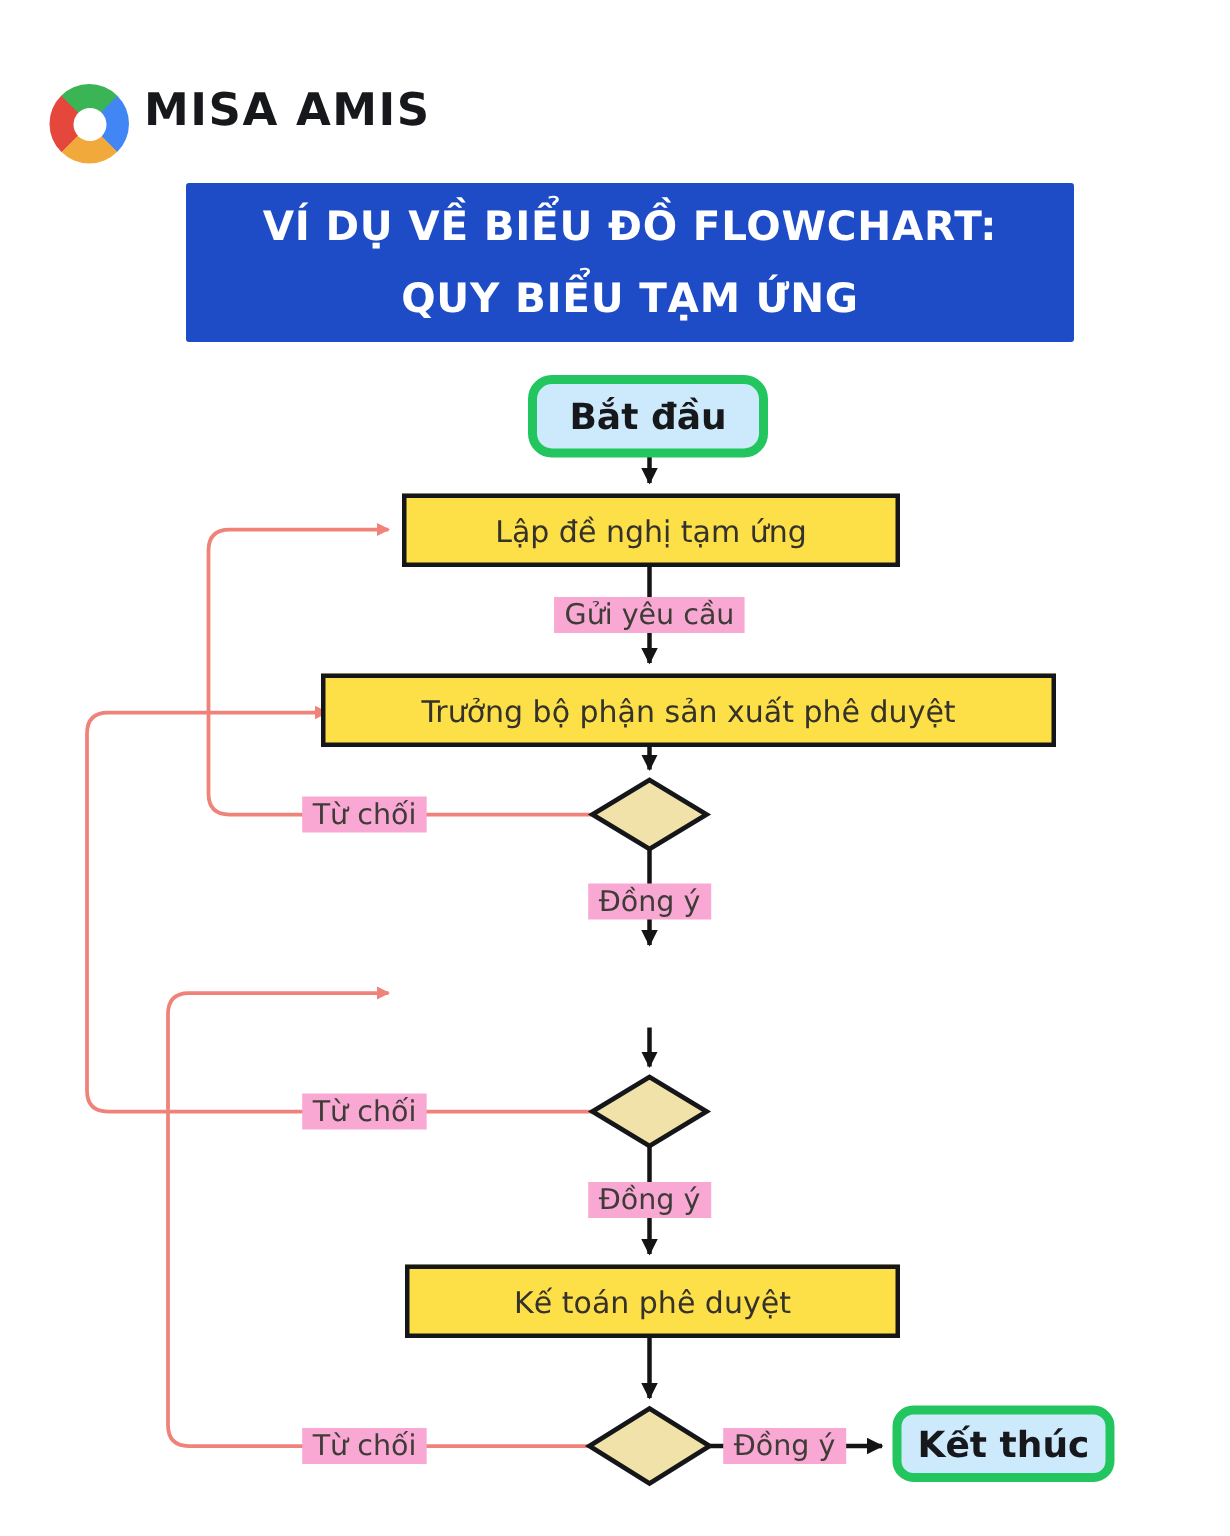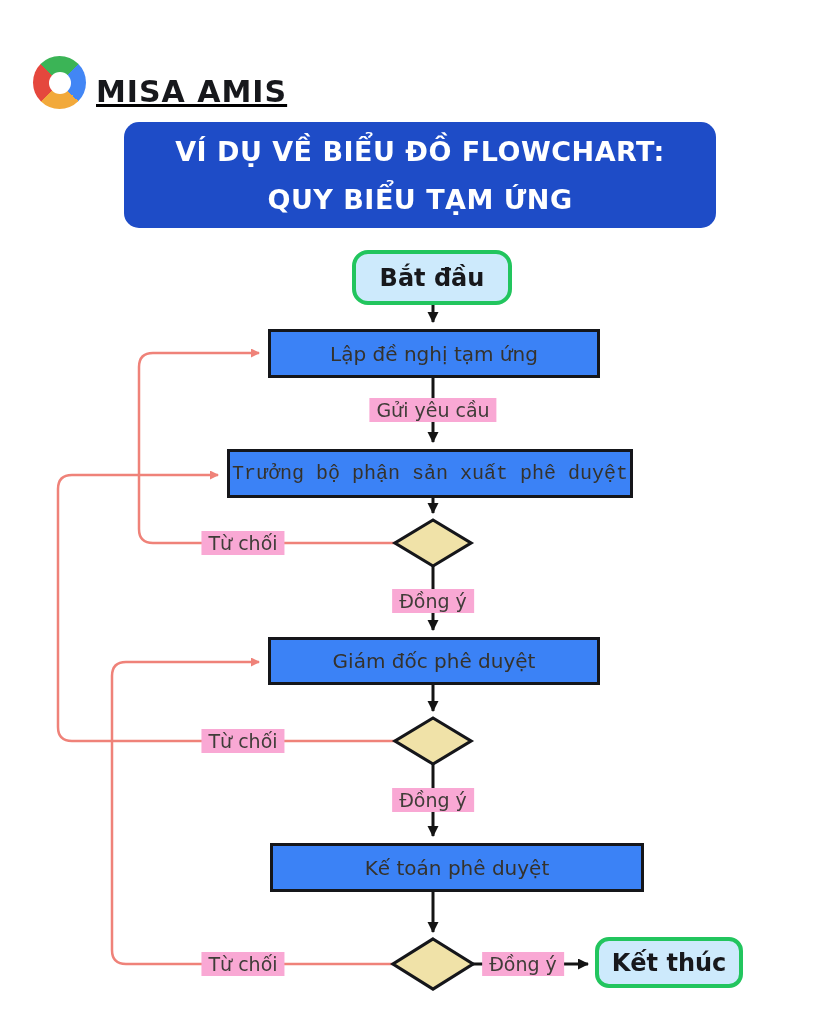--- a/index.html
+++ b/index.html
@@ -6,65 +6,65 @@
   html, body { background: #ffffff; }
   body {
     font-family: "DejaVu Sans", "Liberation Sans", sans-serif;
     width: 820px; height: 1024px; overflow: hidden;
   }
   .canvas {
     position: relative; width: 820px; height: 1024px; background: #ffffff;
   }
 
   
-  .logo-wrap { position: absolute; left: 33px; top: 56px; display: flex; align-items: flex-end; text-decoration: underline; }
+  .logo-wrap { position: absolute; left: 33px; top: 56px; display: flex; align-items: flex-start; }
   .logo-swirl {
     width: 53px; height: 53px; border-radius: 50%;
     background: conic-gradient(from -45deg, #3bb456 0 90deg, #4286f5 0 180deg, #f2a93b 0 270deg, #e5473d 0 360deg);
     position: relative;
   }
   .logo-swirl::after {
     content: ""; position: absolute; left: 50%; top: 50%;
     width: 22px; height: 22px; border-radius: 50%; background: #ffffff;
     transform: translate(-50%, -50%);
   }
   .logo-text {
     margin-left: 10px; font-size: 30px; font-weight: bold; color: #17181c;
     letter-spacing: 1px;
   }
 
   
   .banner {
     position: absolute; left: 124px; top: 122px; width: 592px; height: 106px;
-    background: #1e4cc7; border-radius: 15px;
+    background: #1e4cc7; border-radius: 2px;
     display: flex; flex-direction: column; align-items: center; justify-content: center;
     gap: 17px;
     text-align: center;
   }
   .banner .line {
     color: #ffffff; font-weight: bold; font-size: 27px; letter-spacing: 0.5px;
     white-space: nowrap;
   }
 
   
   .node { position: absolute; display: flex; align-items: center; justify-content: center; }
   .terminal {
-    background: #cdeafc; border: 4px solid #22c55e; border-radius: 16px;
+    background: #cdeafc; border: 6px solid #22c55e; border-radius: 16px;
     font-weight: bold; font-size: 24px; color: #17181c;
   }
   .start-node { left: 352px; top: 250px; width: 160px; height: 55px; }
   .end-node   { left: 595px; top: 937px; width: 148px; height: 51px; border-radius: 14px; align-items: center; }
   .process {
-    background: #3b82f6; border: 3px solid #15161a;
+    background: #fde047; border: 3px solid #15161a;
     font-size: 20px; color: #35322c; white-space: nowrap;
   }
   .process-1 { left: 268px; top: 329px; width: 332px; height: 49px; }
-  .process-2 { left: 227px; top: 449px; width: 406px; height: 49px; font-family: Liberation Mono, monospace; }
+  .process-2 { left: 214px; top: 449px; width: 490px; height: 49px; }
   .process-3 { left: 268px; top: 637px; width: 332px; height: 48px; }
-  .process-4 { left: 270px; top: 843px; width: 374px; height: 49px; }
+  .process-4 { left: 270px; top: 843px; width: 330px; height: 49px; }
 
   
   .edge-label {
     position: absolute; transform: translate(-50%, -50%);
     background: #f9a8d4; padding: 1px 7px;
     font-size: 19px; color: #3f3c38; white-space: nowrap; z-index: 5;
   }
 
   svg.wires { position: absolute; left: 0; top: 0; z-index: 1; }
   .node, .banner, .logo-wrap { z-index: 3; }
@@ -123,23 +123,20 @@
   </div>
 
   <div class="node process process-1">
     <span>Lập đề nghị tạm ứng</span>
   </div>
 
   <div class="node process process-2">
     <span>Trưởng bộ phận sản xuất phê duyệt</span>
   </div>
 
-  <div class="node process process-3">
-    <span>Giám đốc phê duyệt</span>
-  </div>
 
   <div class="node process process-4">
     <span>Kế toán phê duyệt</span>
   </div>
 
   <div class="node terminal end-node">
     <span>Kết thúc</span>
   </div>
 
   <div class="edge-label" style="left:433px; top:410px;">Gửi yêu cầu</div>

